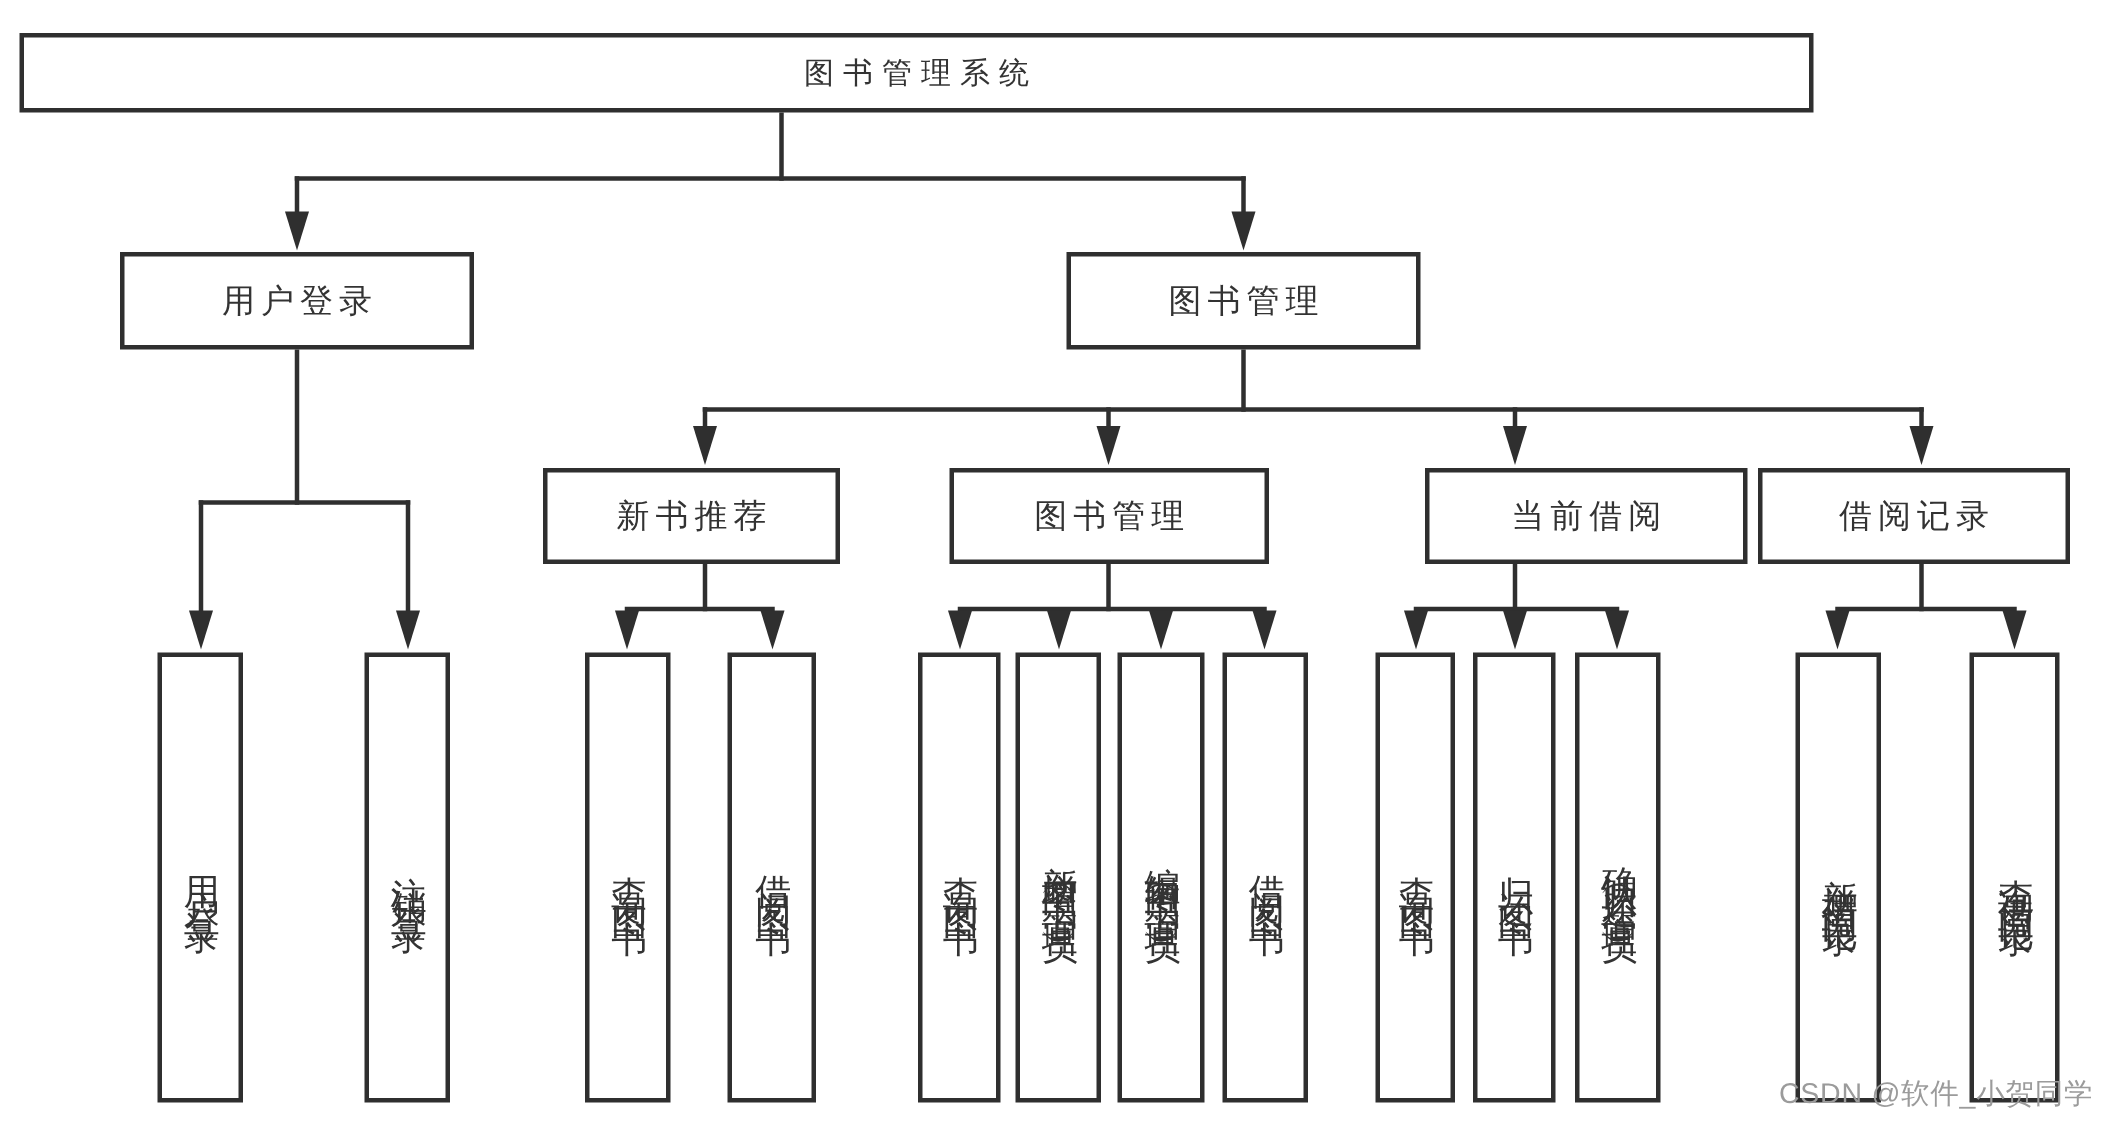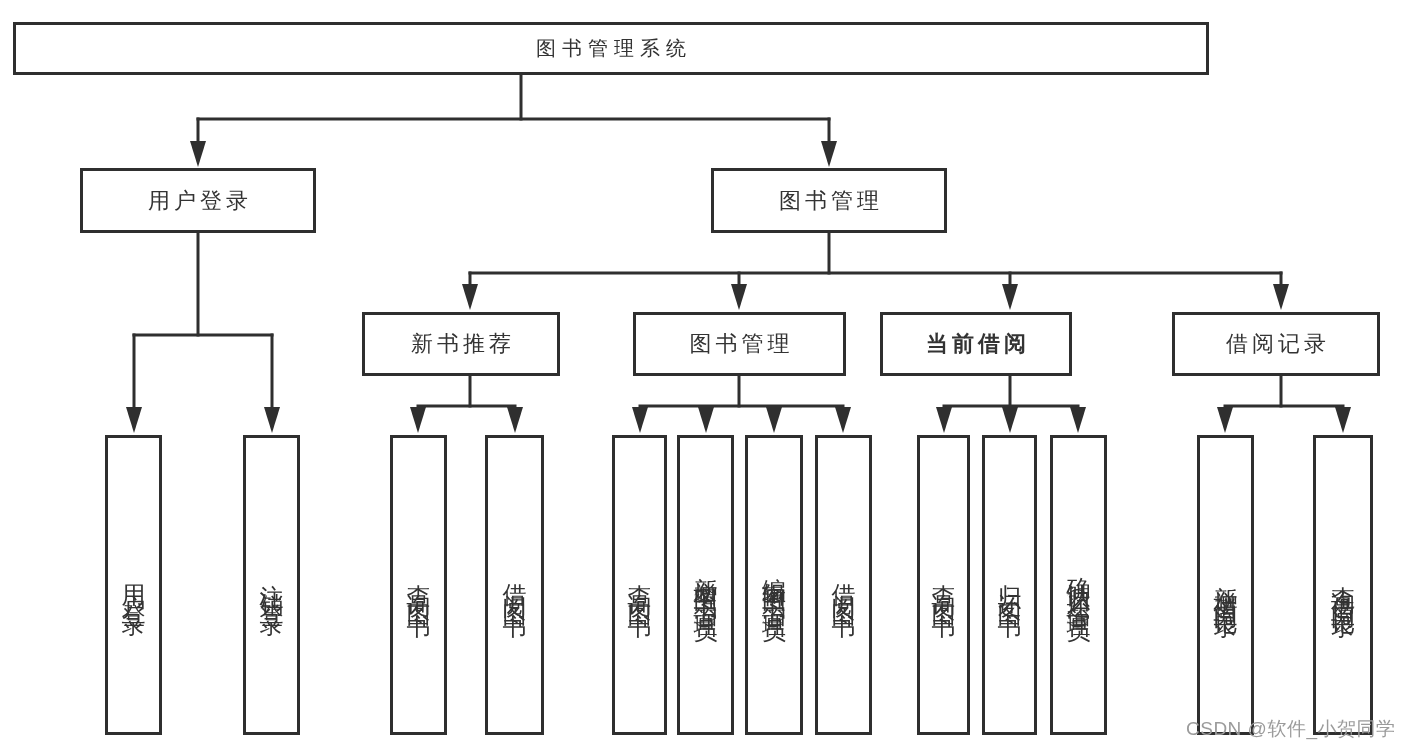--- a/index.html
+++ b/index.html
@@ -48,21 +48,21 @@
   .leaf.ls4 span { letter-spacing: 10px; }
   .leaf.ls6 span { letter-spacing: 6px; }
   .leaf.ls9 span { letter-spacing: 6px; }
 
   
   .root-box   { left: 13px;   top: 22px;  width: 1196px; height: 53px; }
   .b-user     { left: 80px;   top: 168px; width: 236px;  height: 65px; }
   .b-mgmt     { left: 711px;  top: 168px; width: 236px;  height: 65px; align-items: center; }
   .g-newbook  { left: 362px;  top: 312px; width: 198px;  height: 64px; }
   .g-borrow   { left: 633px;  top: 312px; width: 213px;  height: 64px; }
-  .g-current  { left: 880px;  top: 312px; width: 192px;  height: 64px; font-weight: bold; }
+  .g-current  { left: 950px;  top: 312px; width: 215px;  height: 64px; }
   .g-records  { left: 1172px; top: 312px; width: 208px;  height: 64px; }
 
   .lf { top: 435px; height: 300px; }
   .lf-1-1 { left: 105px;  width: 57px; }
   .lf-1-2 { left: 243px;  width: 57px; }
   .lf-2-1 { left: 390px;  width: 57px; }
   .lf-2-2 { left: 485px;  width: 59px; }
   .lf-3-1 { left: 612px;  width: 55px; }
   .lf-3-2 { left: 677px;  width: 57px; }
   .lf-3-3 { left: 745px;  width: 58px; }

